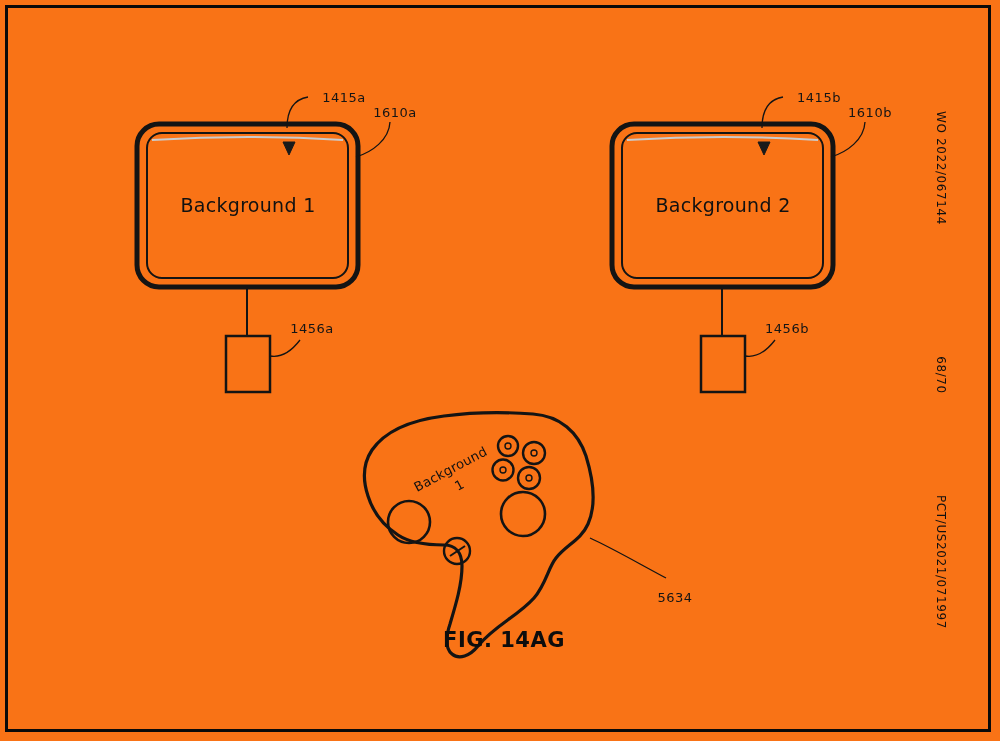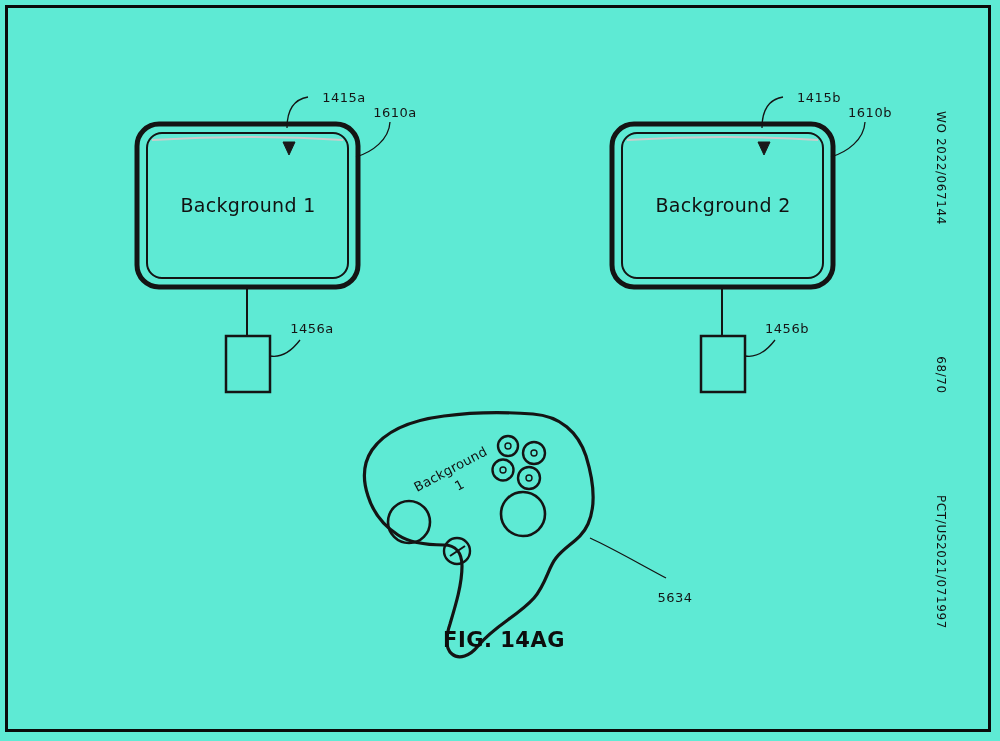--- a/index.html
+++ b/index.html
@@ -4,21 +4,21 @@
 <style>
   html, body {
     margin: 0;
     padding: 0;
     background: #ffffff;
   }
   #page {
     position: relative;
     width: 1000px;
     height: 741px;
-    background: #5eead4;
+    background: #f97316;
     overflow: hidden;
     font-family: "Liberation Sans", sans-serif;
   }
   
   #page-frame {
     position: absolute;
     left: 5px;
     top: 5px;
     width: 986px;
     height: 727px;

